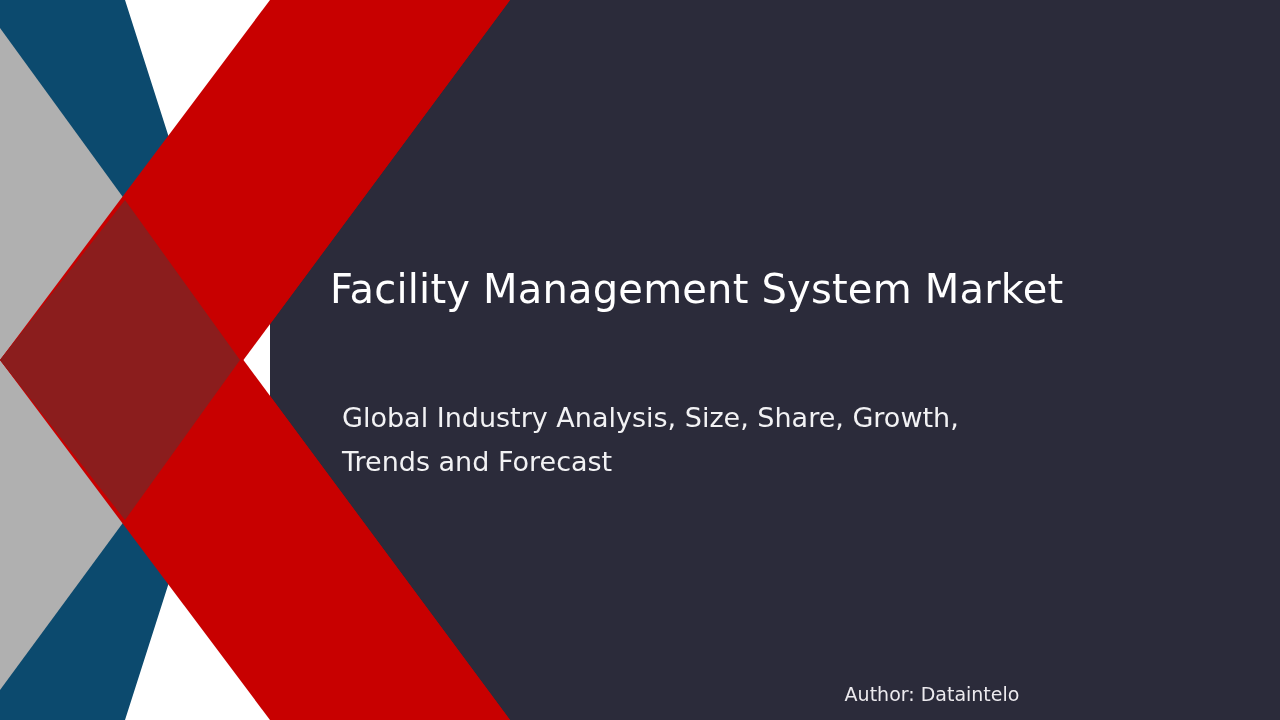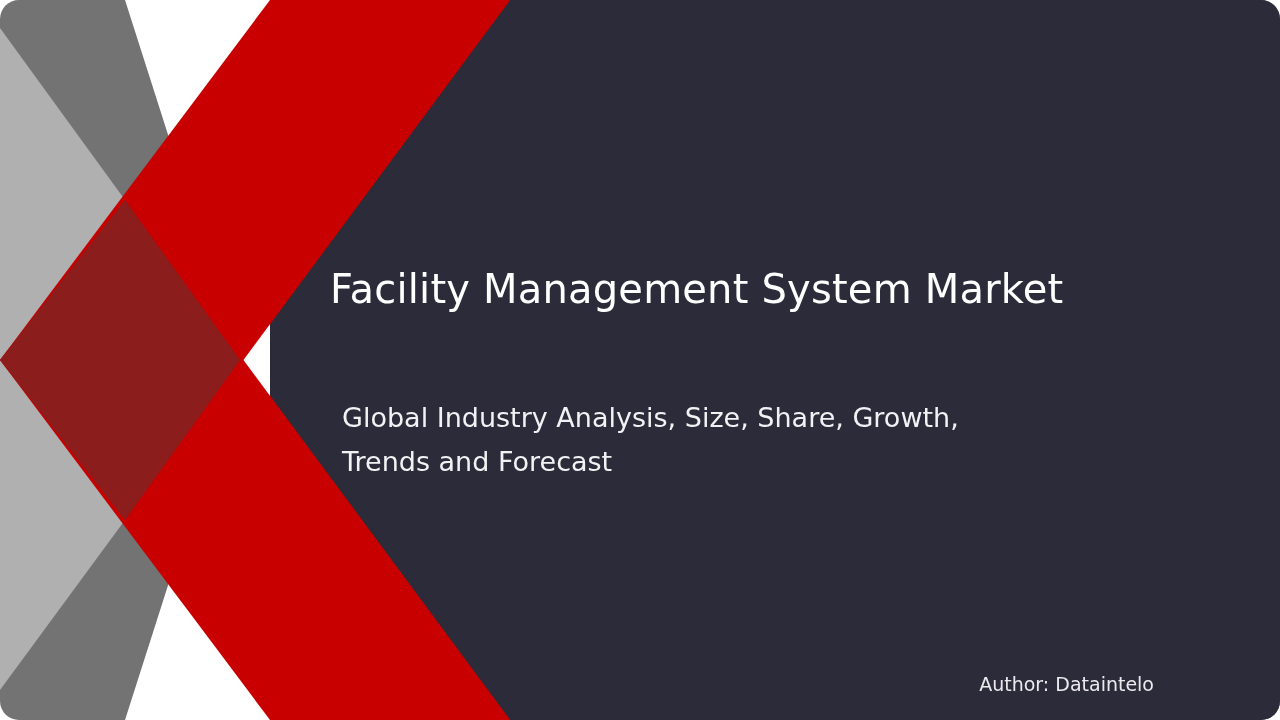--- a/index.html
+++ b/index.html
@@ -9,22 +9,21 @@
     background: #ffffff;
   }
   body {
     font-family: "DejaVu Sans", "Liberation Sans", sans-serif;
   }
   #slide {
     position: relative;
     width: 1280px;
     height: 720px;
     overflow: hidden;
-    background: #737373;
-    border-radius: 19px;
+    background: #0c4a6e;
   }
   #decor-svg {
     position: absolute;
     top: 0;
     left: 0;
     width: 1280px;
     height: 720px;
     display: block;
   }
   .text-layer {
@@ -56,22 +55,22 @@
     font-weight: 400;
     font-size: 27px;
     line-height: 44px;
     color: #f2f2f4;
   }
   #author-line {
     position: absolute;
     left: 690px;
     top: 670px;
     width: 464px;
-    margin: 0;
-    text-align: right;
+    margin: 10px;
+    text-align: center;
     font-weight: 400;
     font-size: 19px;
     line-height: 28px;
     color: #eceaee;
   }
 </style>
 </head>
 <body>
 
 <div id="slide">

